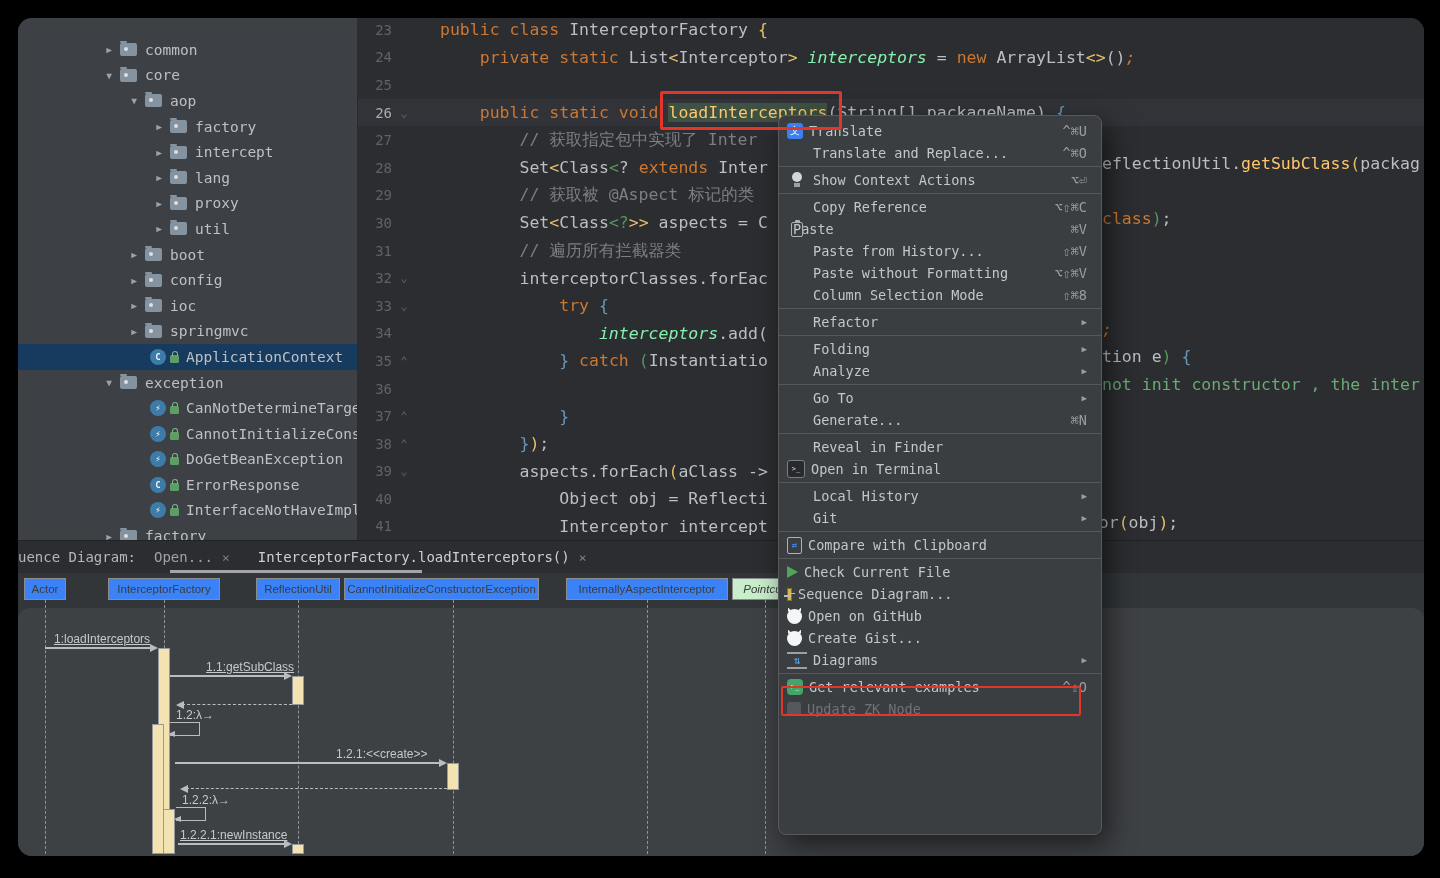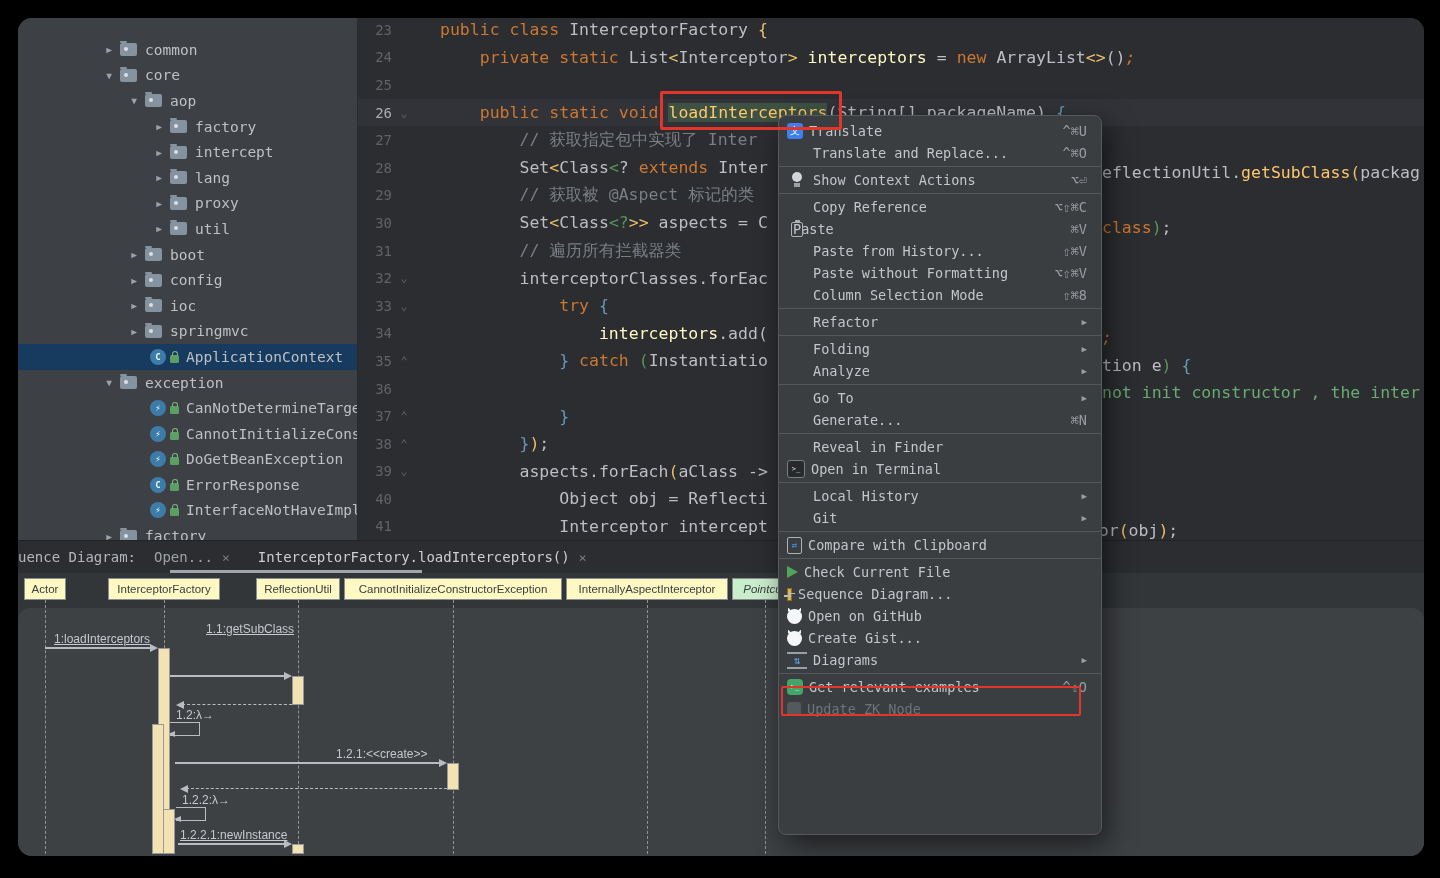--- a/index.html
+++ b/index.html
@@ -26,42 +26,42 @@
 
   
   .editor{position:absolute;left:340px;top:0;width:1066px;height:522px;background:#2b2d30;overflow:hidden;z-index:1}
   .elines{margin-top:-2px}
   .eline{position:relative;height:27.6px;display:flex;align-items:center;font-size:16.5px;white-space:pre}
   .eline.cur{background:#313338}
   .lnum{width:34px;text-align:right;color:#5f6367;font-size:14px;flex:none}
   .eline.cur .lnum{color:#aaacaf}
   .fold{width:24px;text-align:center;color:#61656b;font-size:12px;flex:none}
   .code{margin-left:24px}
-  .rfrag{position:absolute;top:0;height:100%;display:flex;align-items:flex-end;white-space:pre}
+  .rfrag{position:absolute;top:0;height:100%;display:flex;align-items:flex-start;white-space:pre}
   .kw{color:#cc7832}.pl{color:#bcbec4}.cm{color:#7a7e85}.st{color:#6aab73}
   .br{color:#6897bb}.gp{color:#57965c}.yp{color:#e8bf6a}
-  .fd{color:#fef9c3;}
+  .fd{color:#86efac;font-style:italic}
   .or{color:#cc7832;font-style:italic}
   .mti{color:#ffc66d;}
   .mtsel{color:#ffc66d;background:#3d5242}
 
   
   .bottom{position:absolute;left:0;top:522px;width:100%;height:316px;background:#323639;
           border-top:1px solid #202225;box-sizing:border-box;z-index:1}
   .tabbar{height:32px;background:#2b2d30;display:flex;align-items:center;font-size:14px;position:relative}
   .tprefix{margin-right:18px;color:#b3b6ba;white-space:nowrap}
   .tab{display:flex;align-items:center;margin-right:28px;color:#9fa3a7;white-space:nowrap}
   .tab.sel{color:#ccced2}
   .tclose{margin-left:9px;color:#7d8084;font-size:13px}
   .tund{position:absolute;left:152px;bottom:0;width:252px;height:3px;background:#a2a5a9}
 
   
   #dlayer{position:absolute;inset:0;z-index:5;pointer-events:none;font-family:"Liberation Sans",sans-serif}
   .cvs{position:absolute;background:#3e4144;border-radius:12px}
-  .pbox{position:absolute;top:560px;height:22px;background:#fef9c3;border:1px solid #8a8d90;color:#3a3c3f;
+  .pbox{position:absolute;top:560px;height:22px;background:#3b82f6;border:1px solid #8a8d90;color:#3a3c3f;
         font-size:11.5px;display:flex;align-items:center;justify-content:center;box-sizing:border-box;
         white-space:nowrap;overflow:hidden;padding:0 3px}
   .pbox.green{background:#c9eecb;font-style:italic}
   .life{position:absolute;width:0;border-left:1px dashed #909499}
   .act{position:absolute;width:12px;background:#f3e3b2;border:1px solid #96989b;box-sizing:border-box}
   .mlbl{position:absolute;font-size:12px;color:#c6c9cd;white-space:nowrap}
   .mlbl.u{text-decoration:underline}
   .aline{position:absolute;height:1.5px;background:#b9bcc0}
   .ahead{position:absolute;width:0;height:0;border-left:8px solid #b9bcc0;border-top:4px solid transparent;border-bottom:4px solid transparent}
   .rline{position:absolute;height:0;border-top:1.5px dashed #b9bcc0}
@@ -273,21 +273,21 @@
       <div class="life" style="left: 747px; top: 582px; height: 254px;"></div>
       <div class="act" style="left: 140px; top: 630px; height: 206px;"></div>
       <div class="act" style="left: 134px; top: 706px; height: 130px;"></div>
       <div class="act" style="left: 145px; top: 791px; height: 45px;"></div>
       <div class="act" style="left: 274px; top: 658px; height: 29px;"></div>
       <div class="act" style="left: 429px; top: 745px; height: 27px;"></div>
       <div class="act" style="left: 274px; top: 826px; height: 10px;"></div>
       <div class="mlbl u" style="left: 36px; top: 614px;">1:loadInterceptors</div>
       <div class="aline" style="left: 27px; top: 629px; width: 107px;"></div>
       <div class="ahead" style="left: 132px; top: 625.5px;"></div>
-      <div class="mlbl u" style="left: 188px; top: 604px;">1.1:getSubClass</div>
+      <div class="mlbl u" style="left: 188px; top: 642px;">1.1:getSubClass</div>
       <div class="aline" style="left: 152px; top: 657px; width: 116px;"></div>
       <div class="ahead" style="left: 266px; top: 653.5px;"></div>
       <div class="mlbl" style="left: 158px; top: 690px;">1.2:λ→</div>
       <div class="sloop" style="left: 152px; top: 704px;"></div>
       <div class="shead" style="left: 150px; top: 713px;"></div>
       <div class="mlbl" style="left: 318px; top: 729px;">1.2.1:&lt;&lt;create&gt;&gt;</div>
       <div class="aline" style="left: 157px; top: 744px; width: 266px;"></div>
       <div class="ahead" style="left: 421px; top: 740.5px;"></div>
       <div class="mlbl" style="left: 164px; top: 775px;">1.2.2:λ→</div>
       <div class="sloop" style="left: 158px; top: 789px;"></div>
@@ -295,21 +295,21 @@
       <div class="mlbl u" style="left: 162px; top: 810px;">1.2.2.1:newInstance</div>
       <div class="aline" style="left: 160px; top: 825px; width: 108px;"></div>
       <div class="ahead" style="left: 266px; top: 821.5px;"></div>
       <div class="rline" style="left: 164px; top: 686px; width: 110px;"></div>
       <div class="rhead" style="left: 158px; top: 682.5px;"></div>
       <div class="rline" style="left: 168px; top: 770px; width: 261px;"></div>
       <div class="rhead" style="left: 162px; top: 766.5px;"></div>
       <div class="pbox" style="left: 6px; width: 42px;">Actor</div>
       <div class="pbox" style="left: 90px; width: 112px;">InterceptorFactory</div>
       <div class="pbox" style="left: 238px; width: 84px;">ReflectionUtil</div>
-      <div class="pbox" style="left: 326px; width: 218px;">CannotInitializeConstructorException</div>
+      <div class="pbox" style="left: 326px; width: 195px;">CannotInitializeConstructorException</div>
       <div class="pbox" style="left: 548px; width: 162px; text-align: right;">InternallyAspectInterceptor</div>
       <div class="pbox green" style="left: 714px; width: 64px;">Pointcut</div>
     </div>
 
   <div id="menu" class="menu">
       <div class="msec">
         <div class="mitem">
           <span class="micon i-translate">文</span>
           <span class="mlab">Translate</span>
           <span class="msh">^⌘U</span>

